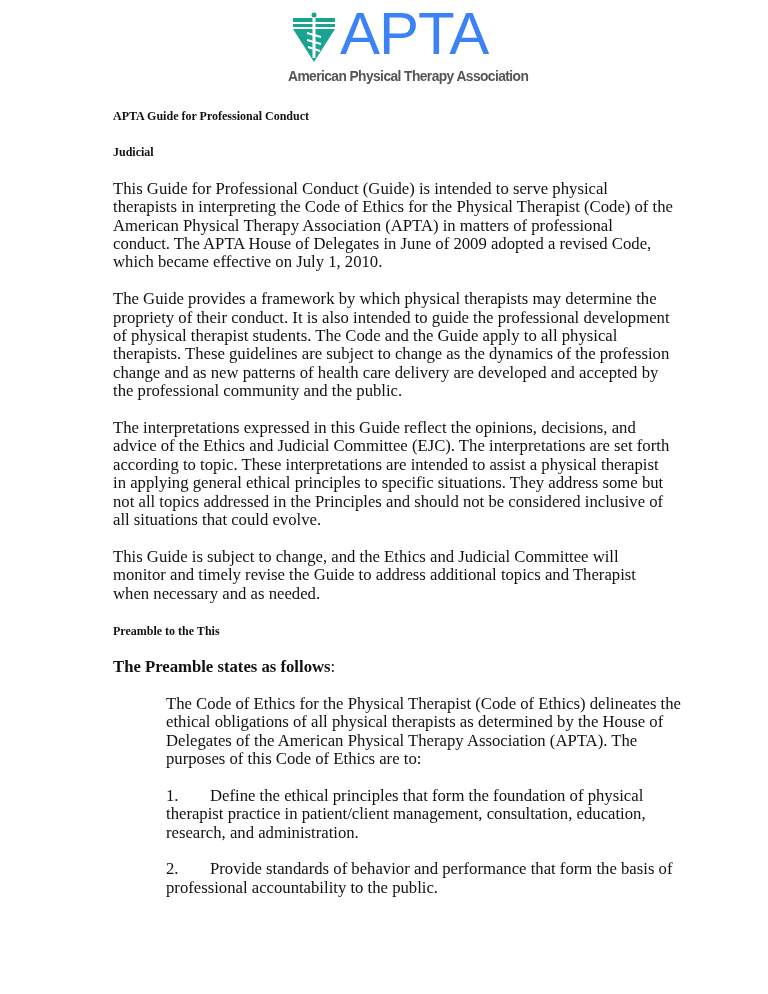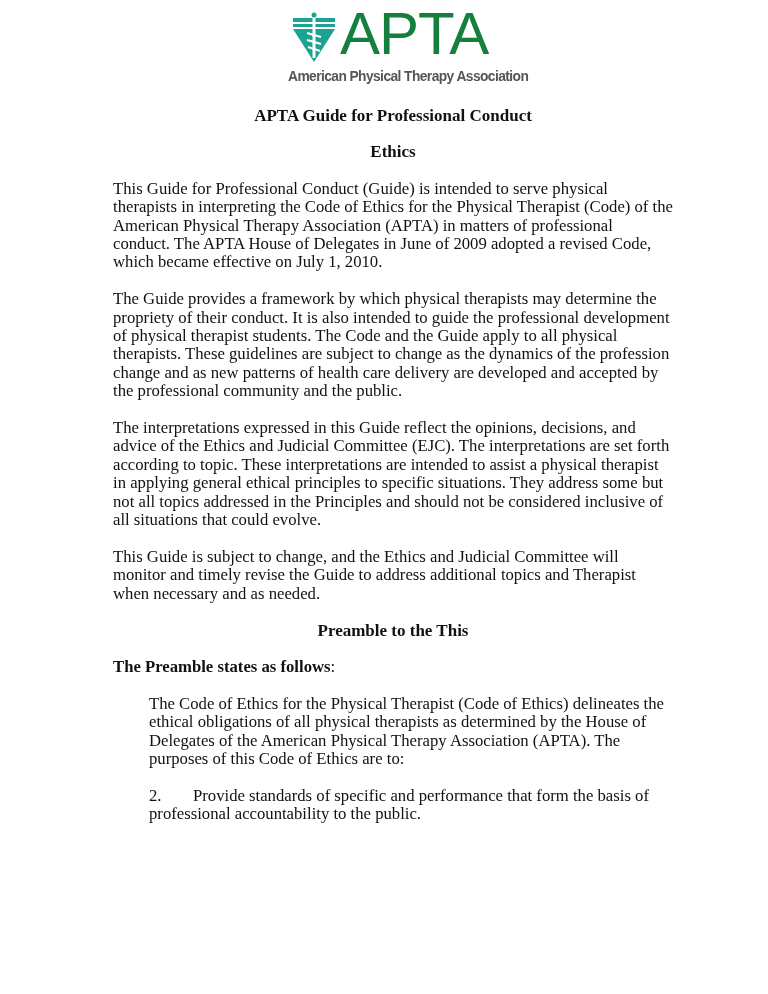--- a/index.html
+++ b/index.html
@@ -1,27 +1,27 @@
 <!DOCTYPE html>
 <html><head>
 <meta charset="utf-8">
 <style>
   html, body { margin: 0; padding: 0; background: #ffffff; }
   body { width: 768px; height: 994px; position: relative; overflow: hidden; font-family: "Liberation Serif", serif; color: #111; }
   .logo { position: absolute; left: 290px; top: 8px; width: 220px; height: 78px; }
   .logo-mark { position: absolute; left: 3px; top: 4px; width: 42px; height: 50px; }
-  .logo-text { position: absolute; left: 50px; top: -6px; font-family: "Liberation Sans", sans-serif; font-size: 60px; line-height: 64px; color: #15803d; letter-spacing: -1px; }
+  .logo-text { position: absolute; left: 50px; top: -6px; font-family: "Liberation Sans", sans-serif; font-size: 60px; line-height: 64px; color: #3b82f6; letter-spacing: -1px; }
   .logo-sub { position: absolute; left: -2px; top: 60px; font-family: "Liberation Sans", sans-serif; font-size: 14.5px; font-weight: bold; color: #555; white-space: nowrap; letter-spacing: -0.6px; transform: scaleX(0.95); transform-origin: left; }
   .content { position: absolute; left: 113px; top: 107px; width: 560px; font-size: 16.7px; line-height: 18.4px; }
-  h1, h2 { font-size: 17px; font-weight: bold; text-align: center; margin: 0; }
+  h1, h2 { font-size: 12px; font-weight: bold; margin: 0; }
   .doc-title { margin-bottom: 18px; }
   .sec-head { margin: 0 0 18px 0; }
   p { margin: 0 0 18.4px 0; }
   .lead-label { font-weight: bold; text-align: right; }
-  .indent { margin-left: 36px; width: 520px; }
+  .indent { margin-left: 53px; width: 520px; }
   .num { display: inline-block; width: 44px; }
 </style>
 </head>
 <body>
 
 <div class="logo">
   <svg class="logo-mark" viewBox="0 0 42 50">
     <rect x="0" y="6" width="42" height="4" fill="#1aa391"></rect>
     <rect x="0" y="12" width="42" height="3" fill="#1aa391"></rect>
     <polygon points="0,17 42,17 21,50" fill="#1aa391"></polygon>
@@ -29,24 +29,25 @@
     <circle cx="21" cy="3" r="2.5" fill="#1aa391"></circle>
     <path d="M14 21 L28 25 M14 28 L28 32 M15 35 L27 39" stroke="#ffffff" stroke-width="2" fill="none"></path>
   </svg>
   <div class="logo-text">APTA</div>
   <div class="logo-sub">American Physical Therapy Association</div>
 </div>
 
 <div class="content">
   <h1 class="doc-title">APTA Guide for Professional Conduct</h1>
 
-  <h2 class="sec-head">Ethics</h2>
+  <h2 class="sec-head">Judicial</h2>
   <p>This Guide for Professional Conduct (Guide) is intended to serve physical therapists in interpreting the Code of Ethics for the Physical Therapist (Code) of the American Physical Therapy Association (APTA) in matters of professional conduct. The APTA House of Delegates in June of 2009 adopted a revised Code, which became effective on July 1, 2010.</p>
   <p>The Guide provides a framework by which physical therapists may determine the propriety of their conduct. It is also intended to guide the professional development of physical therapist students. The Code and the Guide apply to all physical therapists. These guidelines are subject to change as the dynamics of the profession change and as new patterns of health care delivery are developed and accepted by the professional community and the public.</p>
 
   <p>The interpretations expressed in this Guide reflect the opinions, decisions, and advice of the Ethics and Judicial Committee (EJC). The interpretations are set forth according to topic.  These interpretations are intended to assist a physical therapist in applying general ethical principles to specific situations. They address some but not all topics addressed in the Principles and should not be considered inclusive of all situations that could evolve.</p>
   <p>This Guide is subject to change, and the Ethics and Judicial Committee will monitor and timely revise the Guide to address additional topics and Therapist when necessary and as needed.</p>
 
   <h2 class="sec-head">Preamble to the This</h2>
   <p><span class="lead-label">The Preamble states as follows</span><span>:</span></p>
   <p class="indent">The Code of Ethics for the Physical Therapist (Code of Ethics) delineates the ethical obligations of all physical therapists as determined by the House of Delegates of the American Physical Therapy Association (APTA). The purposes of this Code of Ethics are to:</p>
-  <p class="indent"><span class="num">2.</span><span>Provide standards of specific and performance that form the basis of professional accountability to the public.</span></p>
+  <p class="indent"><span class="num">1.</span><span>Define the ethical principles that form the foundation of physical therapist practice in patient/client management, consultation, education, research, and administration.</span></p>
+  <p class="indent"><span class="num">2.</span><span>Provide standards of behavior and performance that form the basis of professional accountability to the public.</span></p>
 </div>
 
 </body></html>

